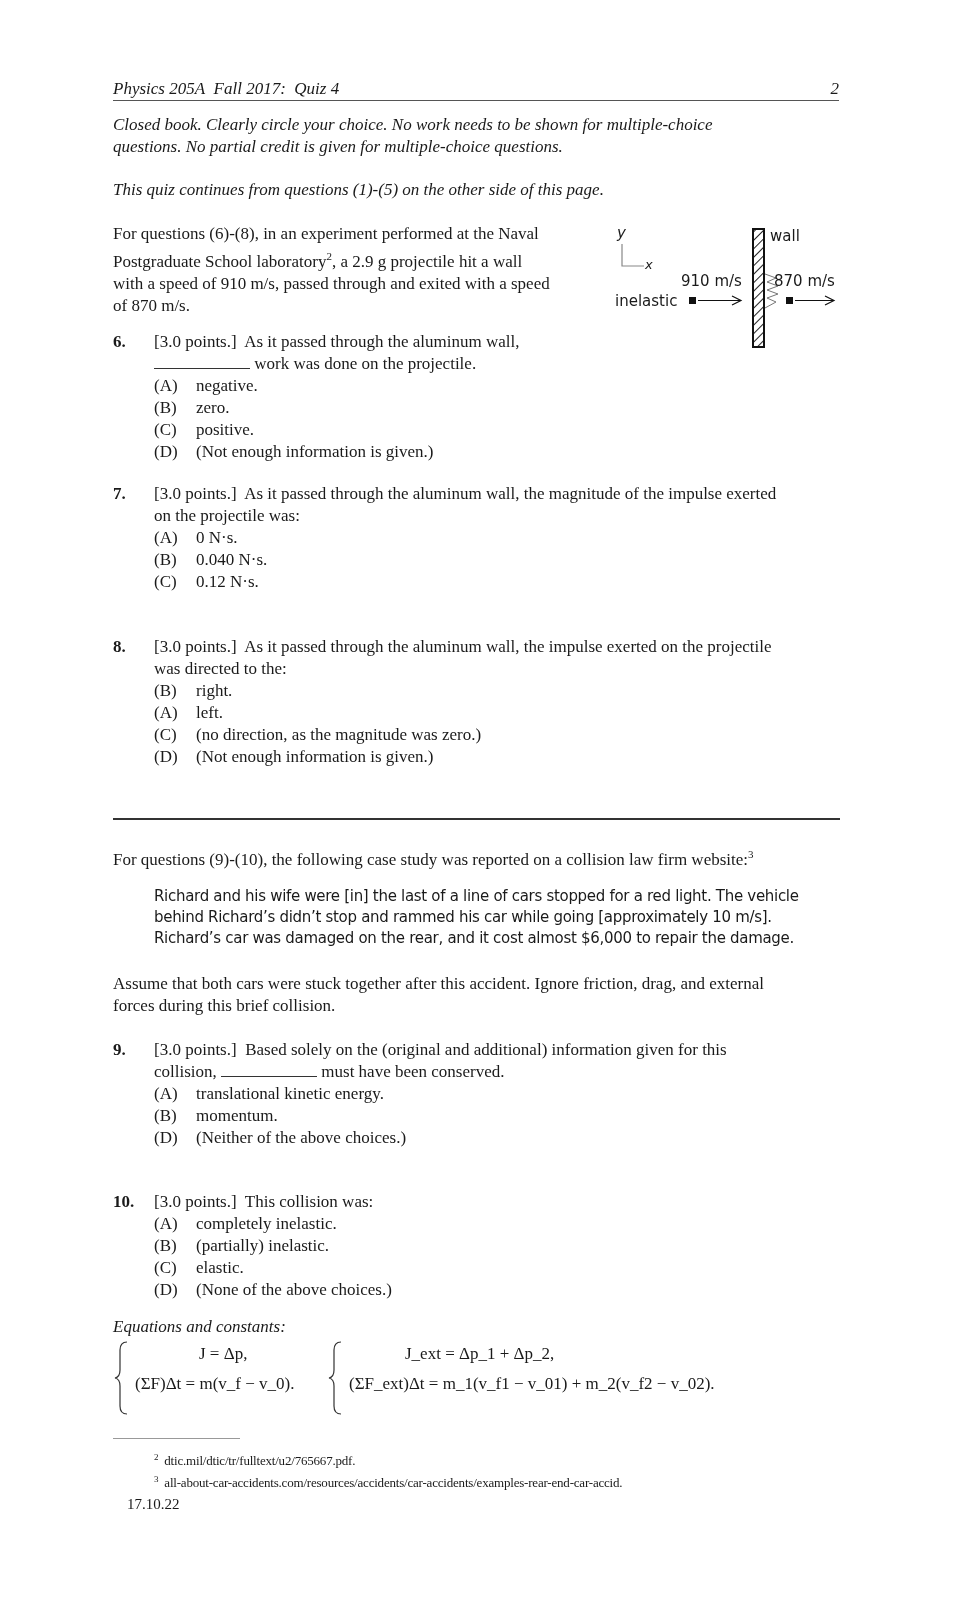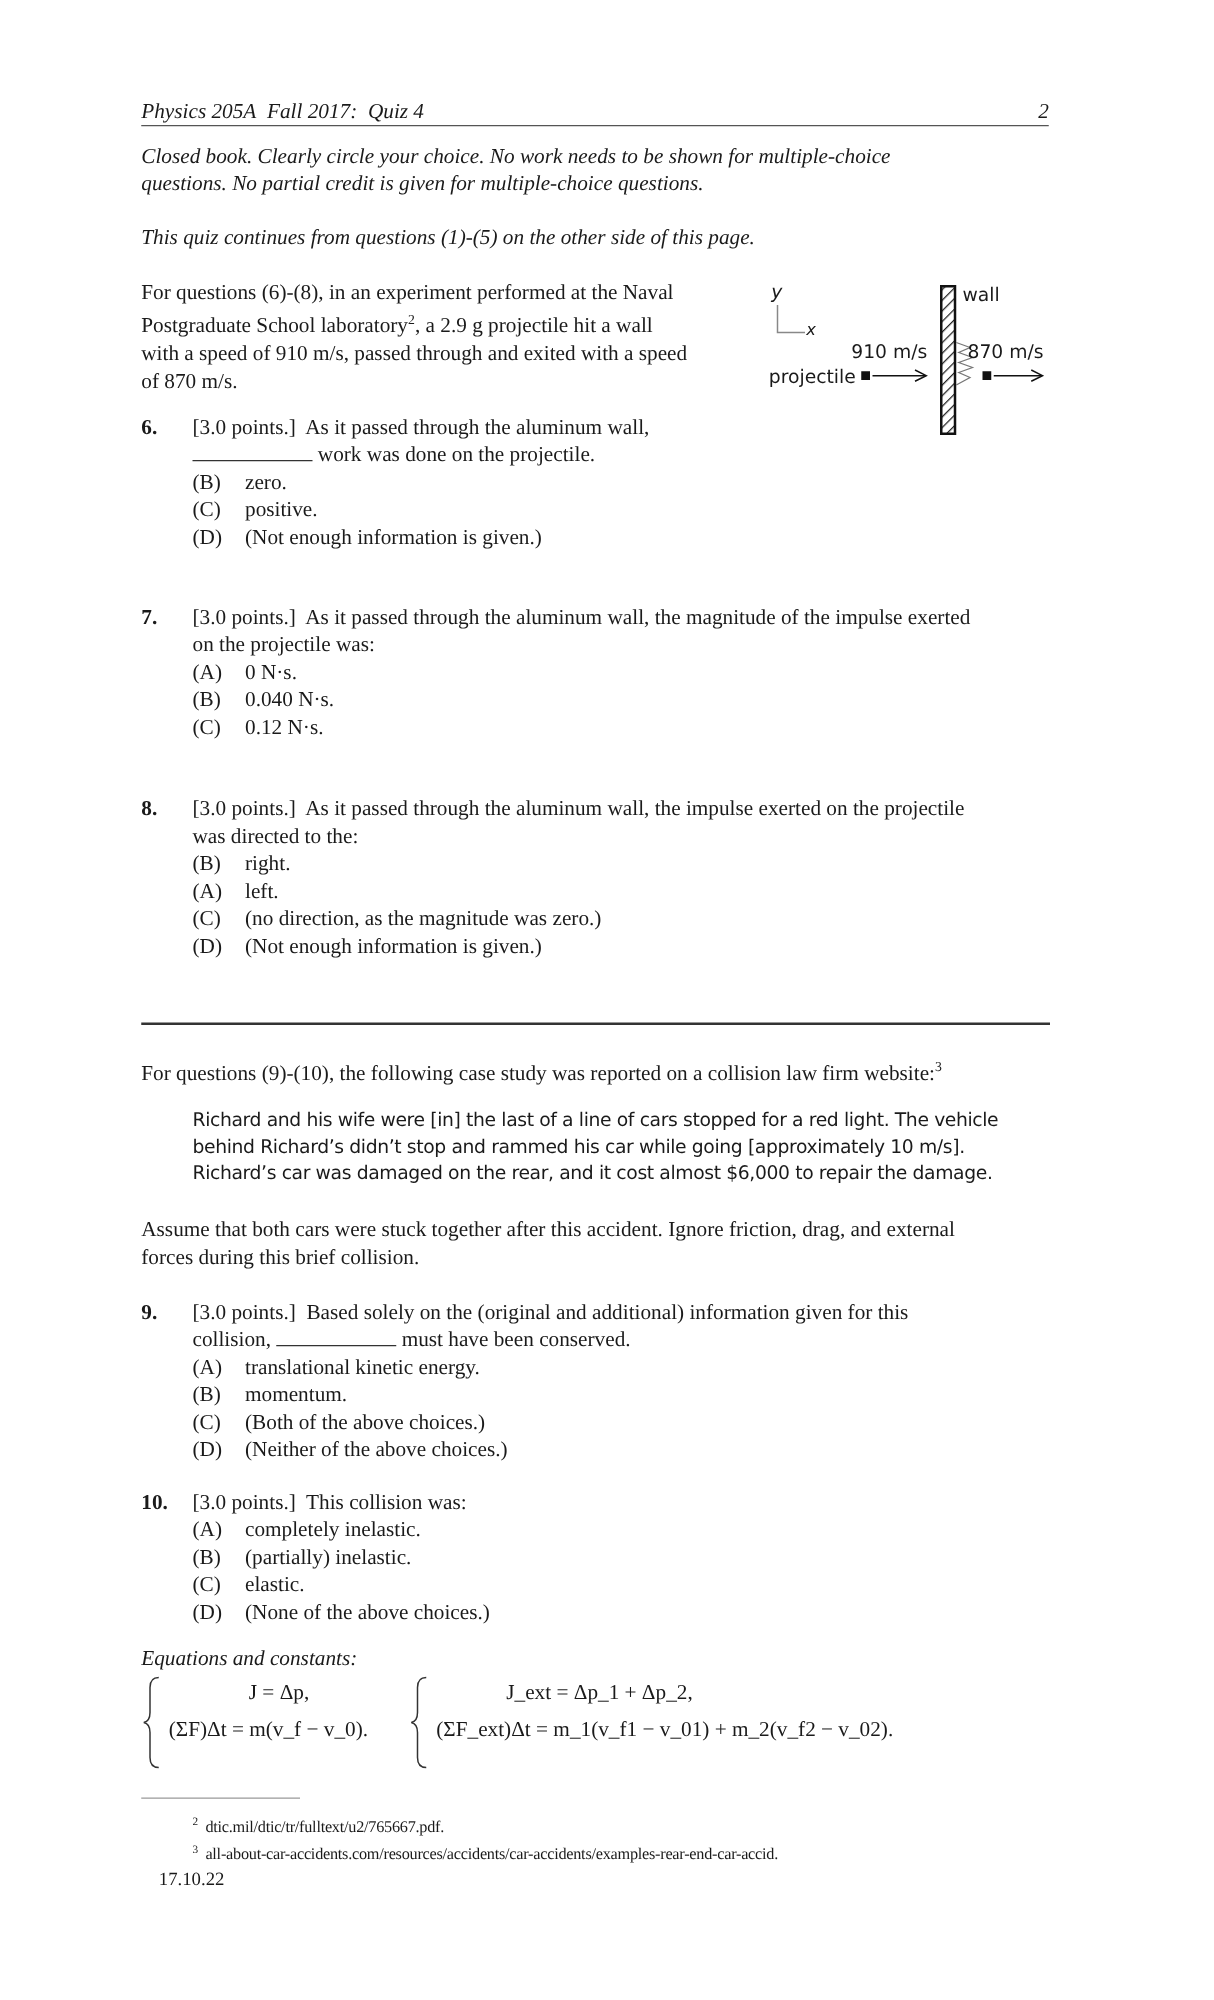--- a/index.html
+++ b/index.html
@@ -69,28 +69,29 @@
 
     <rect x="176" y="75" width="7" height="7" fill="#111"></rect>
     <line x1="185" y1="78.5" x2="223" y2="78.5" stroke="#111" stroke-width="1.2"></line>
     <polyline points="215,74 224,78.5 215,83" fill="none" stroke="#111" stroke-width="1.2"></polyline>
   </svg>
   <span class="abs sans" style="left:7px; top:2px; font-size:15px; font-style:italic;">y</span>
   <span class="abs sans" style="left:35px; top:35px; font-size:13px; font-style:italic;">x</span>
   <span class="abs sans" style="left:160px; top:5px; font-size:15px;">wall</span>
   <span class="abs sans" style="left:71px; top:50px; font-size:15px;">910 m/s</span>
   <span class="abs sans" style="left:164px; top:50px; font-size:15px;">870 m/s</span>
-  <span class="abs sans" style="left:5px; top:70px; font-size:15px;">projectile</span>
+  <span class="abs sans" style="left:5px; top:70px; font-size:15px;">inelastic</span>
 </div>
 
 <div class="q" style="top:331px;">
   <span class="qnum">6.</span>
   <div class="qbody">
     <div><span>[3.0 points.]</span>&nbsp; <span>As it passed through the aluminum wall,</span></div>
     <div><span class="blank"></span> <span>work was done on the projectile.</span></div>
+    <span class="opt"><span class="letter">(A)</span><span>negative.</span></span>
     <span class="opt"><span class="letter">(B)</span><span>zero.</span></span>
     <span class="opt"><span class="letter">(C)</span><span>positive.</span></span>
     <span class="opt"><span class="letter">(D)</span><span>(Not enough information is given.)</span></span>
   </div>
 </div>
 
 <div class="q" style="top:483px;">
   <span class="qnum">7.</span>
   <div class="qbody">
     <div><span>[3.0 points.]</span>&nbsp; <span>As it passed through the aluminum wall, the magnitude of the impulse exerted</span></div>
@@ -130,21 +131,20 @@
   <div>forces during this brief collision.</div>
 </div>
 
 <div class="q" style="top:1039px;">
   <span class="qnum">9.</span>
   <div class="qbody">
     <div><span>[3.0 points.]</span>&nbsp; <span>Based solely on the (original and additional) information given for this</span></div>
     <div><span>collision,</span> <span class="blank"></span> <span>must have been conserved.</span></div>
     <span class="opt"><span class="letter">(A)</span><span>translational kinetic energy.</span></span>
     <span class="opt"><span class="letter">(B)</span><span>momentum.</span></span>
-    <span class="opt"><span class="letter">(C)</span><span>(Both of the above choices.)</span></span>
     <span class="opt"><span class="letter">(D)</span><span>(Neither of the above choices.)</span></span>
   </div>
 </div>
 
 <div class="q" style="top:1191px;">
   <span class="qnum">10.</span>
   <div class="qbody">
     <div><span>[3.0 points.]</span>&nbsp; <span>This collision was:</span></div>
     <span class="opt"><span class="letter">(A)</span><span>completely inelastic.</span></span>
     <span class="opt"><span class="letter">(B)</span><span>(partially) inelastic.</span></span>

